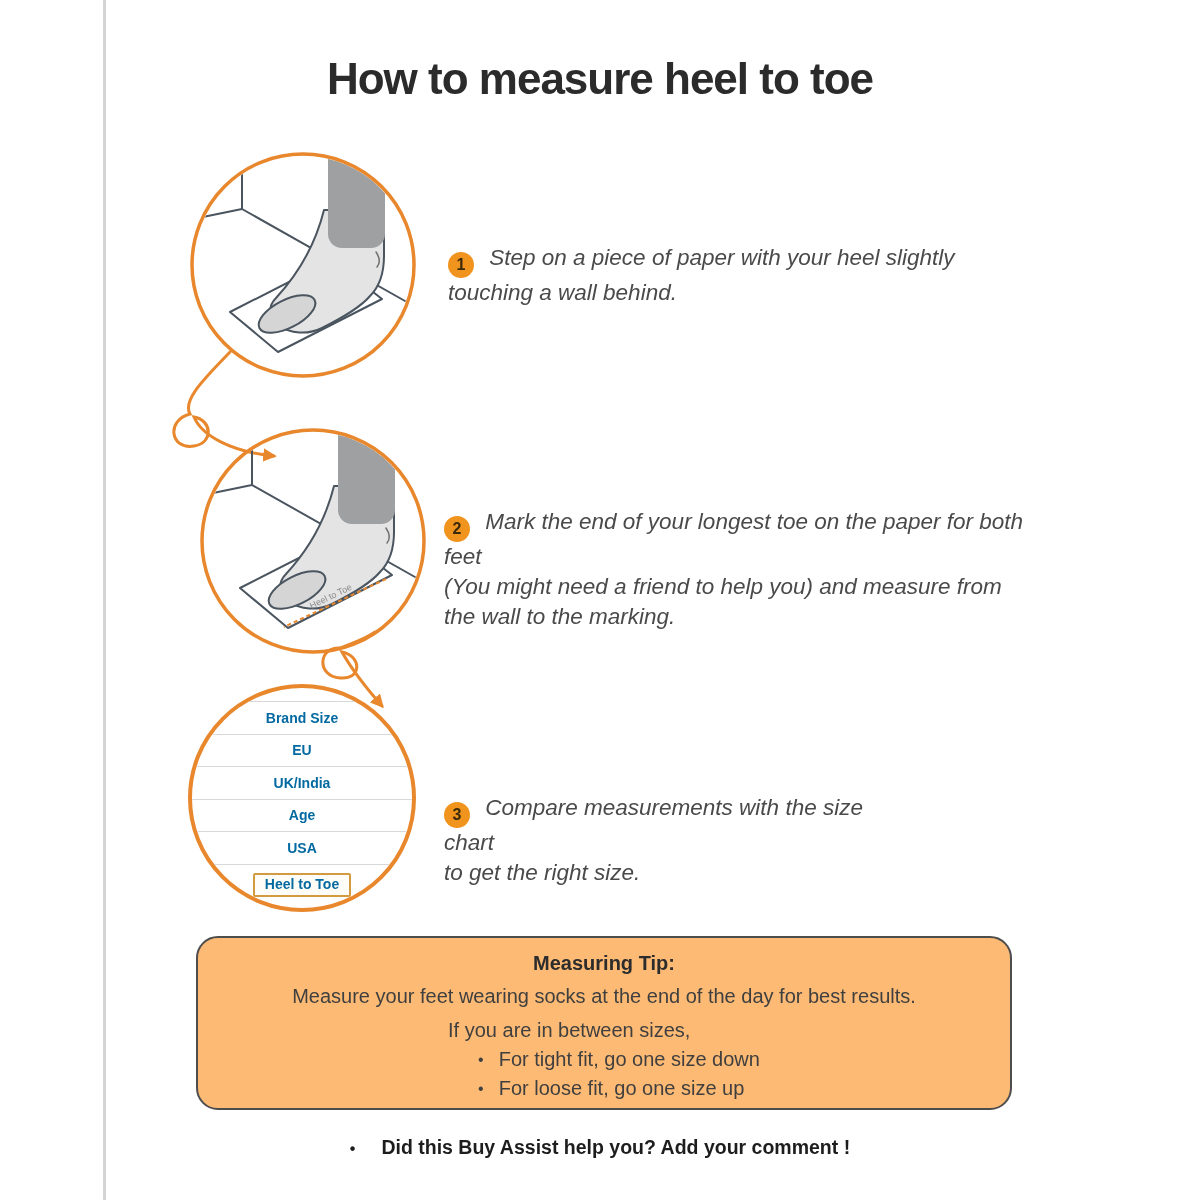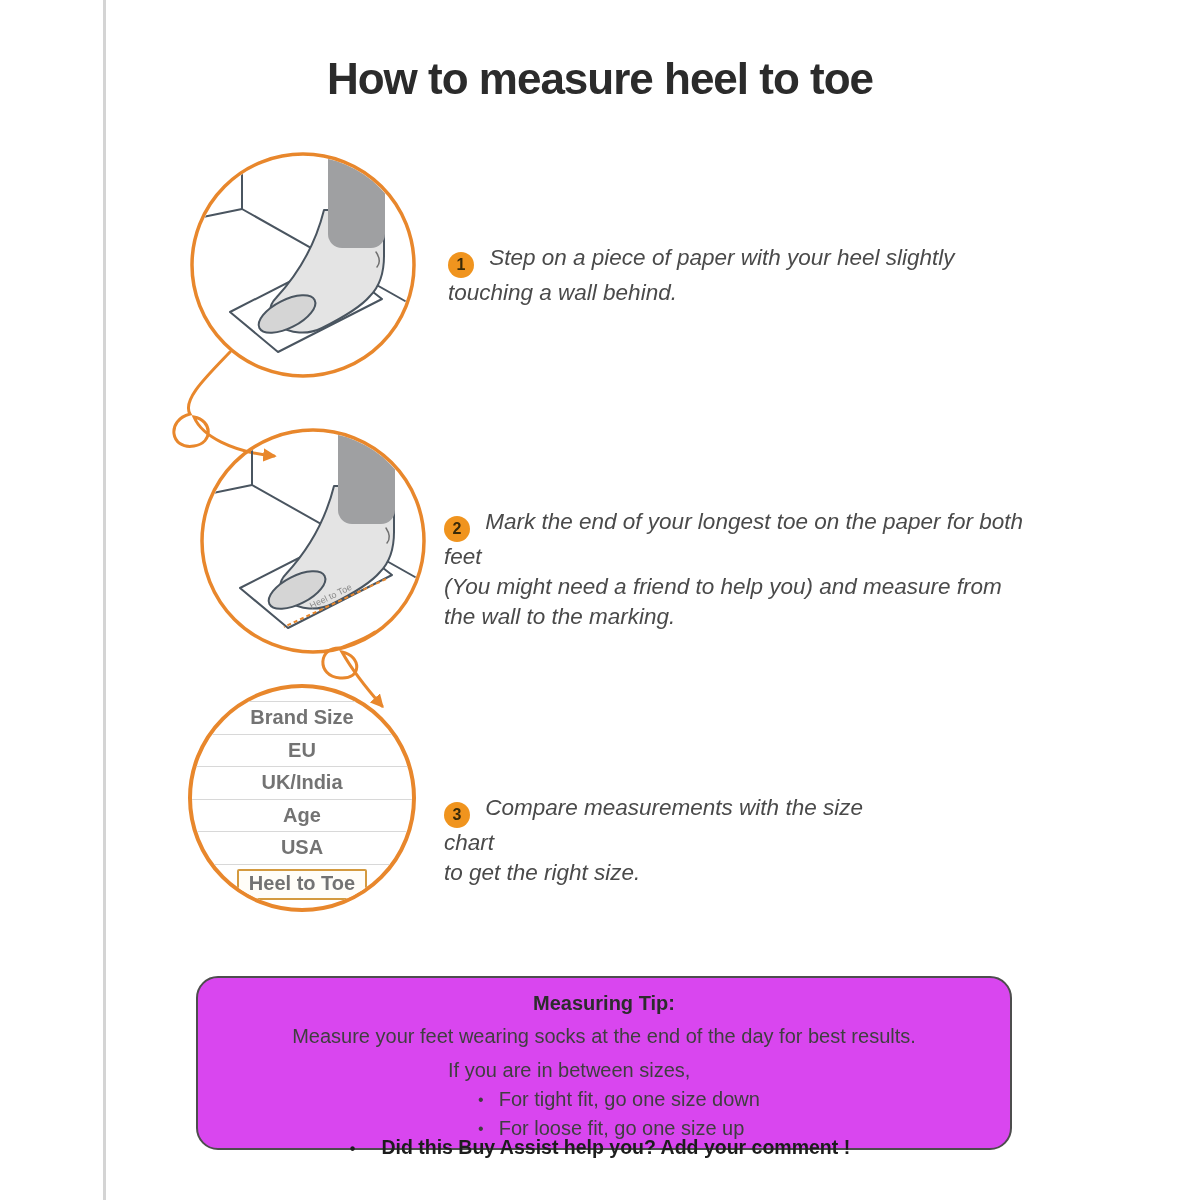--- a/index.html
+++ b/index.html
@@ -12,35 +12,35 @@
   .connectors{position:absolute;left:0;top:0;width:1200px;height:1200px;pointer-events:none;}
   
   .illus{position:absolute;}
   .illus.c1{left:190px;top:152px;}
   .illus.c2{left:200px;top:428px;}
   
   .chart-circle{position:absolute;left:188px;top:684px;width:228px;height:228px;box-sizing:border-box;
                 border:4px solid var(--accent-orange,#E8872C);border-radius:50%;background:#fff;overflow:hidden;}
   .chart-rows{margin-top:13px;}
   .chart-row{height:31.5px;display:flex;align-items:center;justify-content:center;
-             font-size:20px;font-weight:700;color:#737373;border-top:1px solid var(--line-gray,#d8d8d8);}
+             font-size:14px;font-weight:700;color:#0369a1;border-top:1px solid var(--line-gray,#d8d8d8);}
   .chart-row.hl{height:40px;}
   .hl-box{border:2px solid var(--tan-box,#D49A3F);border-radius:2px;padding:1px 10px 3px;background:#fffdf8;}
   
   .step{position:absolute;color:var(--text-dark,#4a4a4a);font-size:22.5px;line-height:30px;}
   .step .step-text{white-space:pre-line;font-style:italic;}
   .step.s1{left:448px;top:220px;width:520px;}
   .step.s2{left:444px;top:484px;width:610px;}
   .step.s3{left:444px;top:770px;width:470px;}
   .badge{display:inline-flex;align-items:center;justify-content:center;width:26px;height:26px;border-radius:50%;
          background:var(--badge-orange,#F0941E);color:#3a2a08;font-weight:700;font-size:16px;
          margin-right:9px;vertical-align:-5px;}
   
   .tipbox{position:absolute;left:196px;top:936px;width:816px;height:174px;box-sizing:border-box;
-          border:2px solid #4d4d4d;border-radius:22px;text-align:center;color:#3f3f3f;background:#d946ef;margin-top:40px;}
+          border:2px solid #4d4d4d;border-radius:22px;text-align:center;color:#3f3f3f;background:#fdba74;}
   .tip-title{margin-top:14px;font-size:20px;font-weight:700;color:#2c2c2c;}
   .tip-line1{margin-top:10px;font-size:20px;}
   .tip-block{display:inline-block;text-align:left;margin-top:8px;font-size:20px;line-height:29px;}
   .tip-bullet{display:flex;gap:15px;padding-left:30px;}
   .tip-bullet .dot{font-size:16px;line-height:29px;}
   
   .footer{position:absolute;top:1136px;left:0;width:100%;display:flex;justify-content:center;gap:26px;
           font-weight:700;font-size:19.5px;color:#1d1d1d;}
   .footer .dot{font-size:16px;line-height:26px;}
 </style>

